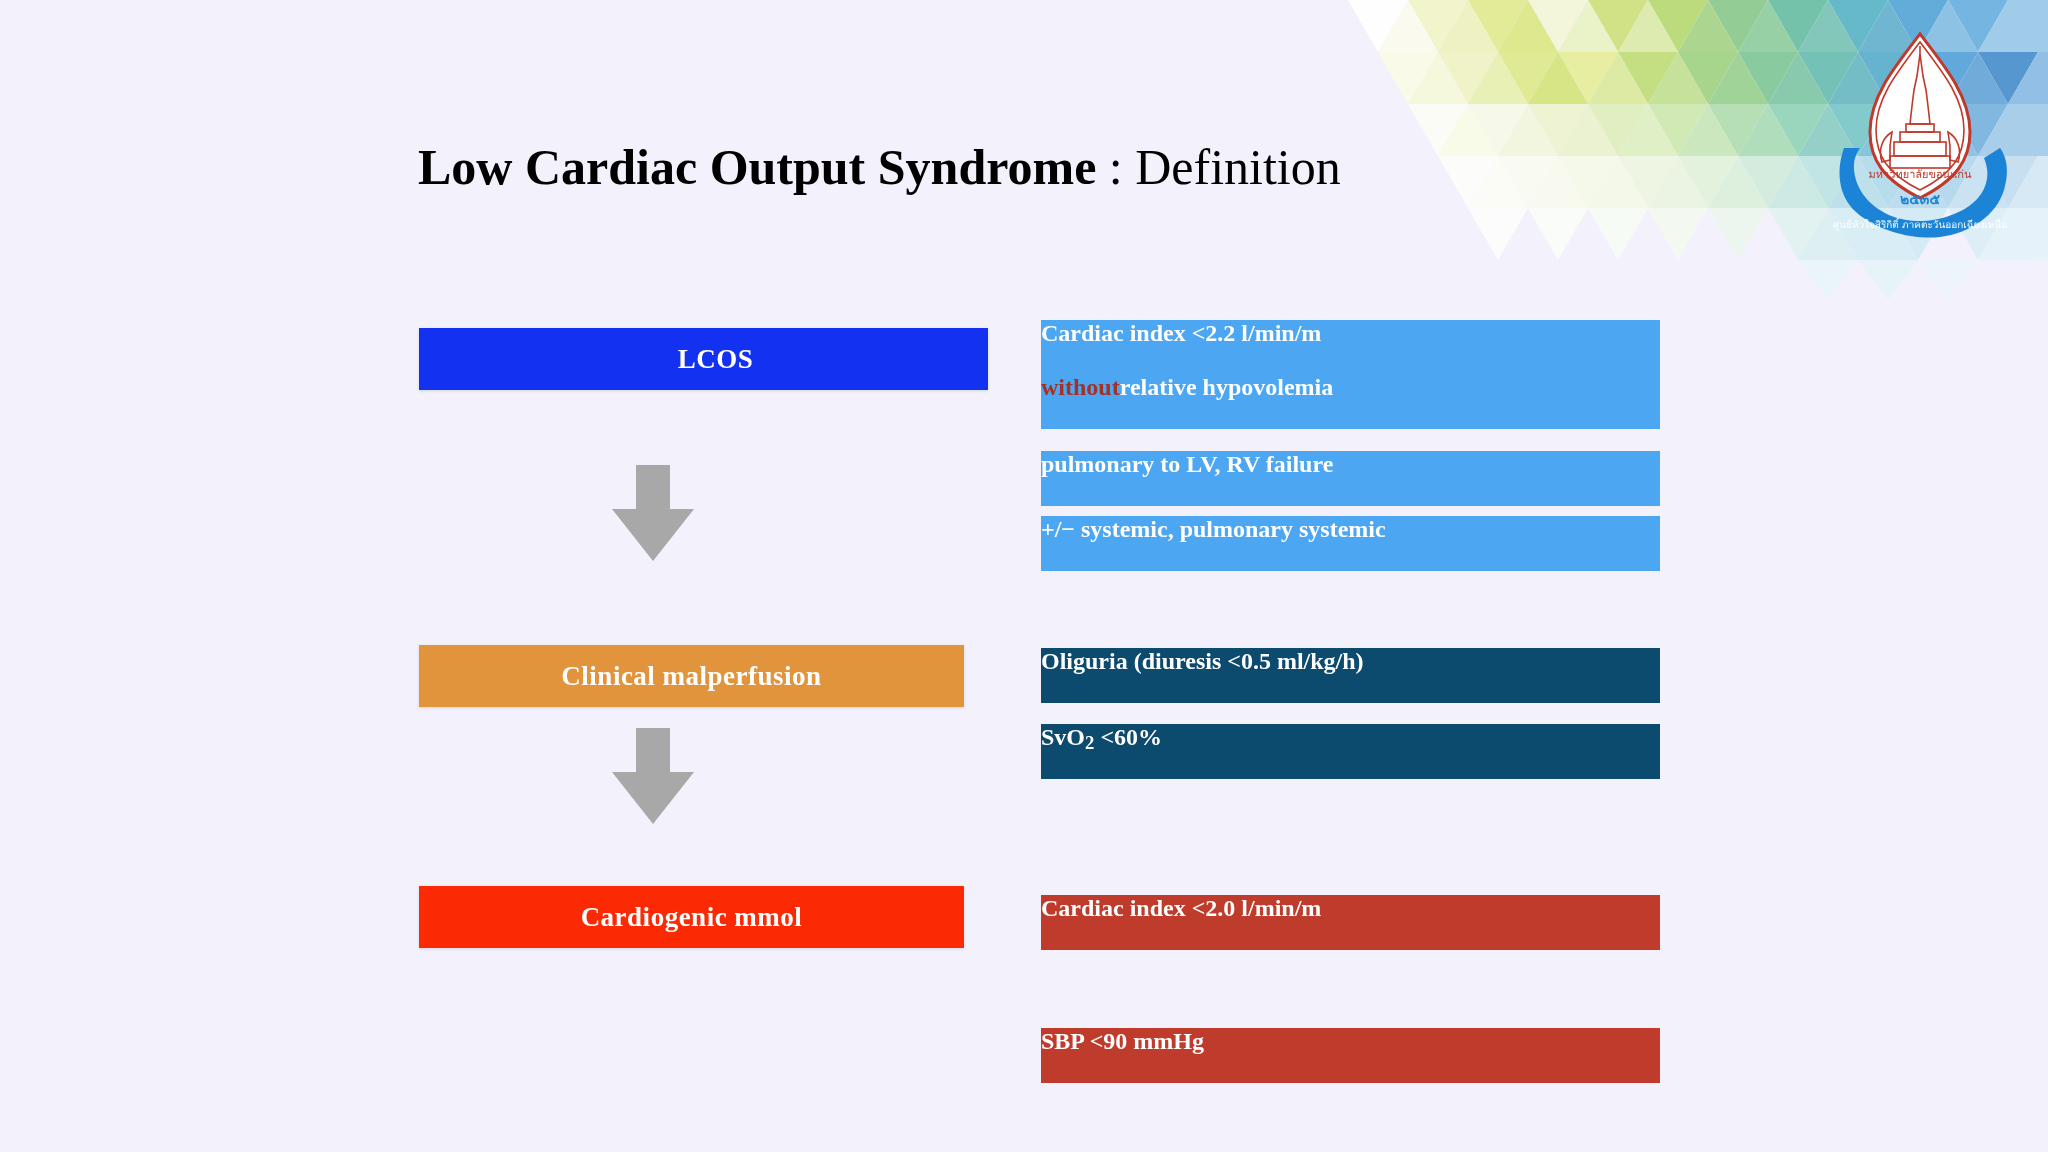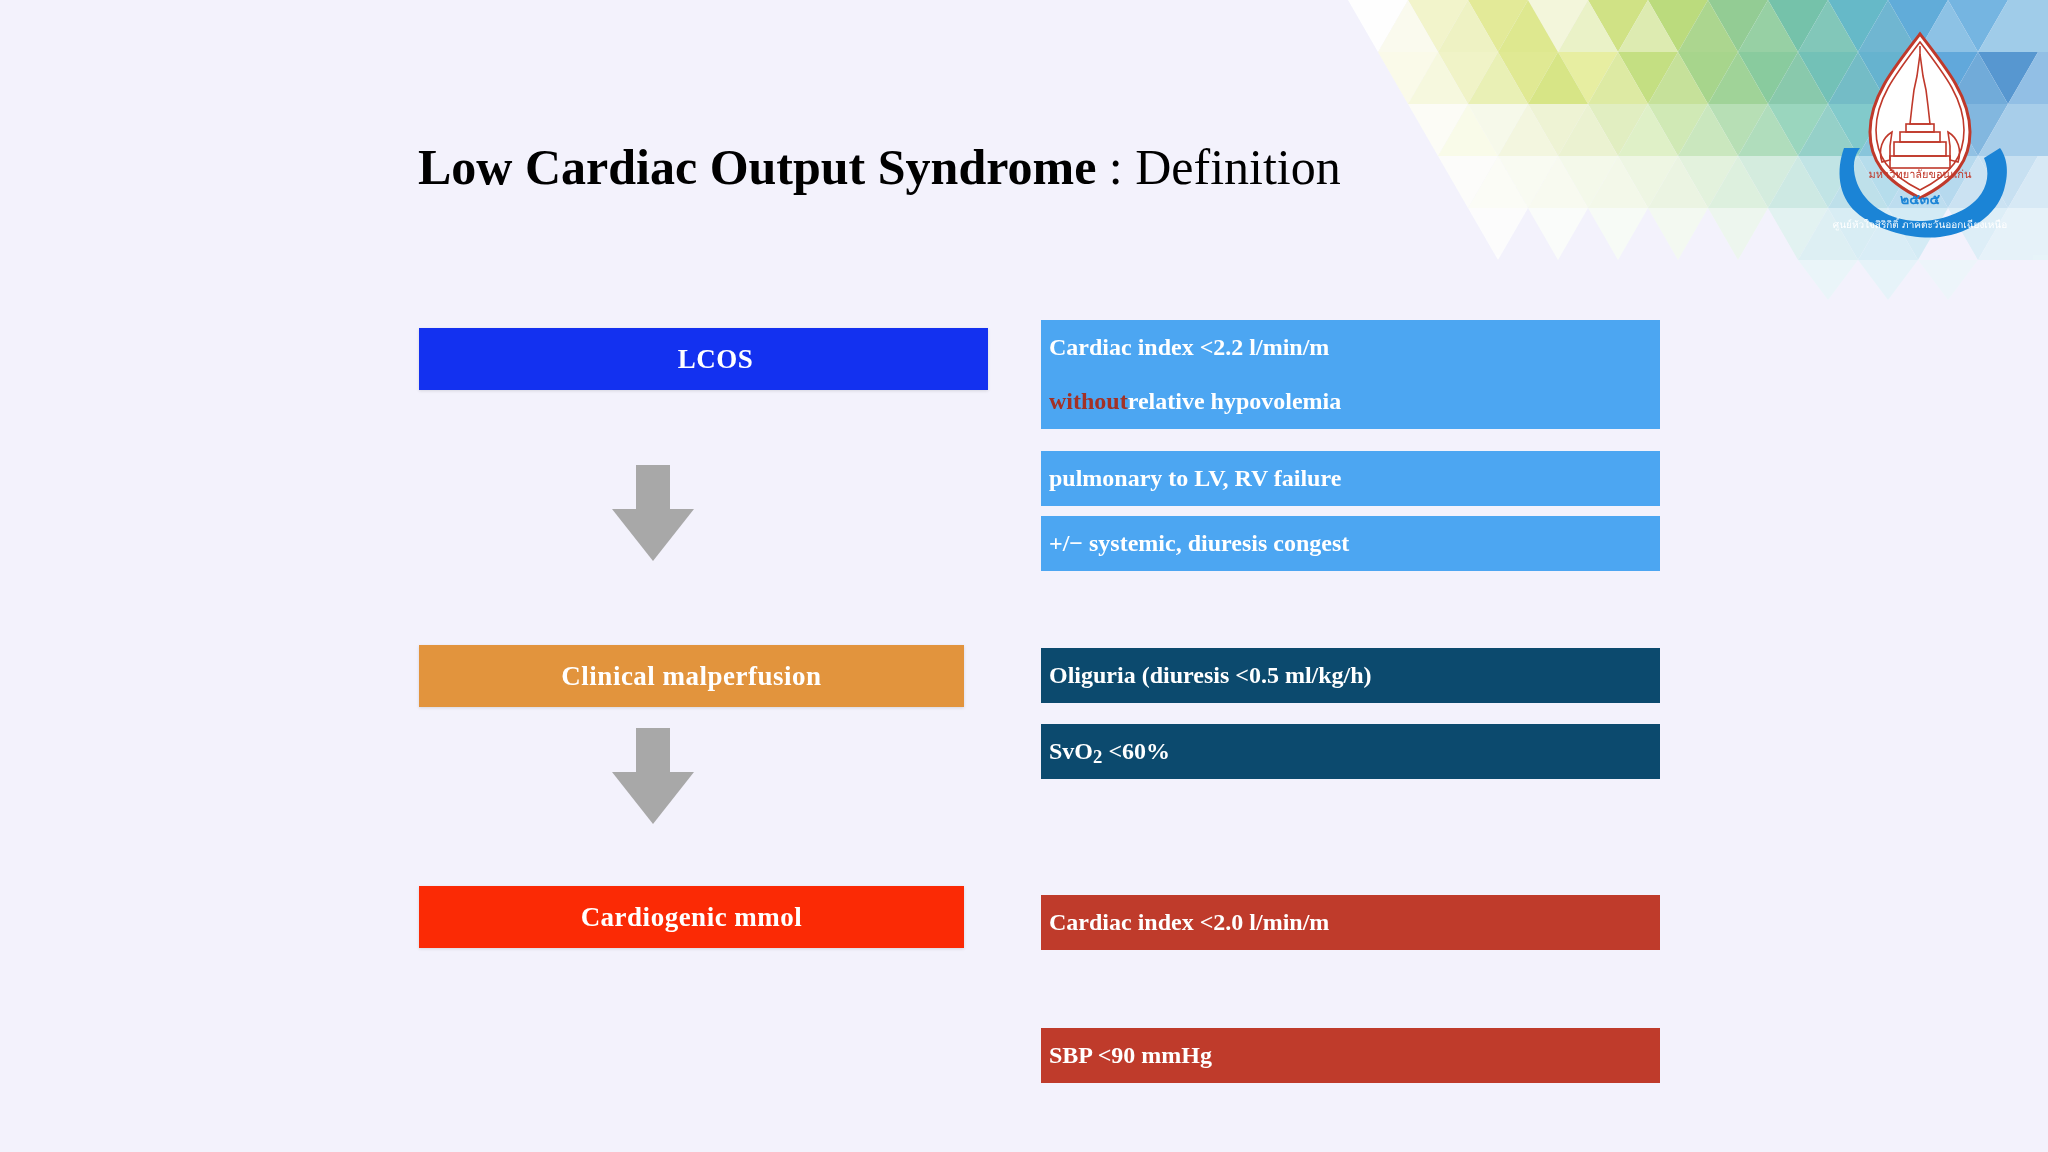--- a/index.html
+++ b/index.html
@@ -57,23 +57,23 @@
   .arrow .head{
     position:absolute;left:0;top:44px;width:0;height:0;
     border-left:41px solid transparent;
     border-right:41px solid transparent;
     border-top:52px solid #a8a8a8;
   }
 
   
   .bar{
     position:absolute;left:1041px;width:619px;height:55px;
-    display:flex;align-items:center;
+    display:flex;
     color:#ffffff;font-weight:bold;font-size:24px;
-    padding-left:8px;box-sizing:border-box;
+    box-sizing:border-box;
     white-space:nowrap;
   }
   .bar.blue{background:#4ca6f2;}
   .bar.orange{background:#0c4a6e;}
   .bar.red{background:#bf3b2b;}
   .bar .neg{color:#a33125;}
   .bar sub{font-size:.78em;vertical-align:baseline;position:relative;top:4px;}
 </style>
 </head>
 <body>
@@ -245,21 +245,21 @@
   <div class="bar blue" style="top:374px">
     <span class="neg">without</span>
       <span> relative hypovolemia</span>
   </div>
 
   <div class="bar blue" style="top:451px">
     <span>pulmonary to LV, RV failure</span>
   </div>
 
   <div class="bar blue" style="top: 516px;">
-    <span>+/− systemic, diuresis congest</span>
+    <span>+/− systemic, pulmonary systemic</span>
   </div>
 
   <div class="bar orange" style="top:648px">
     <span>Oliguria (diuresis &lt;0.5 ml/kg/h)</span>
   </div>
 
   <div class="bar orange" style="top:724px">
     <span>SvO<sub>2</sub> &lt;60%</span>
   </div>
 

